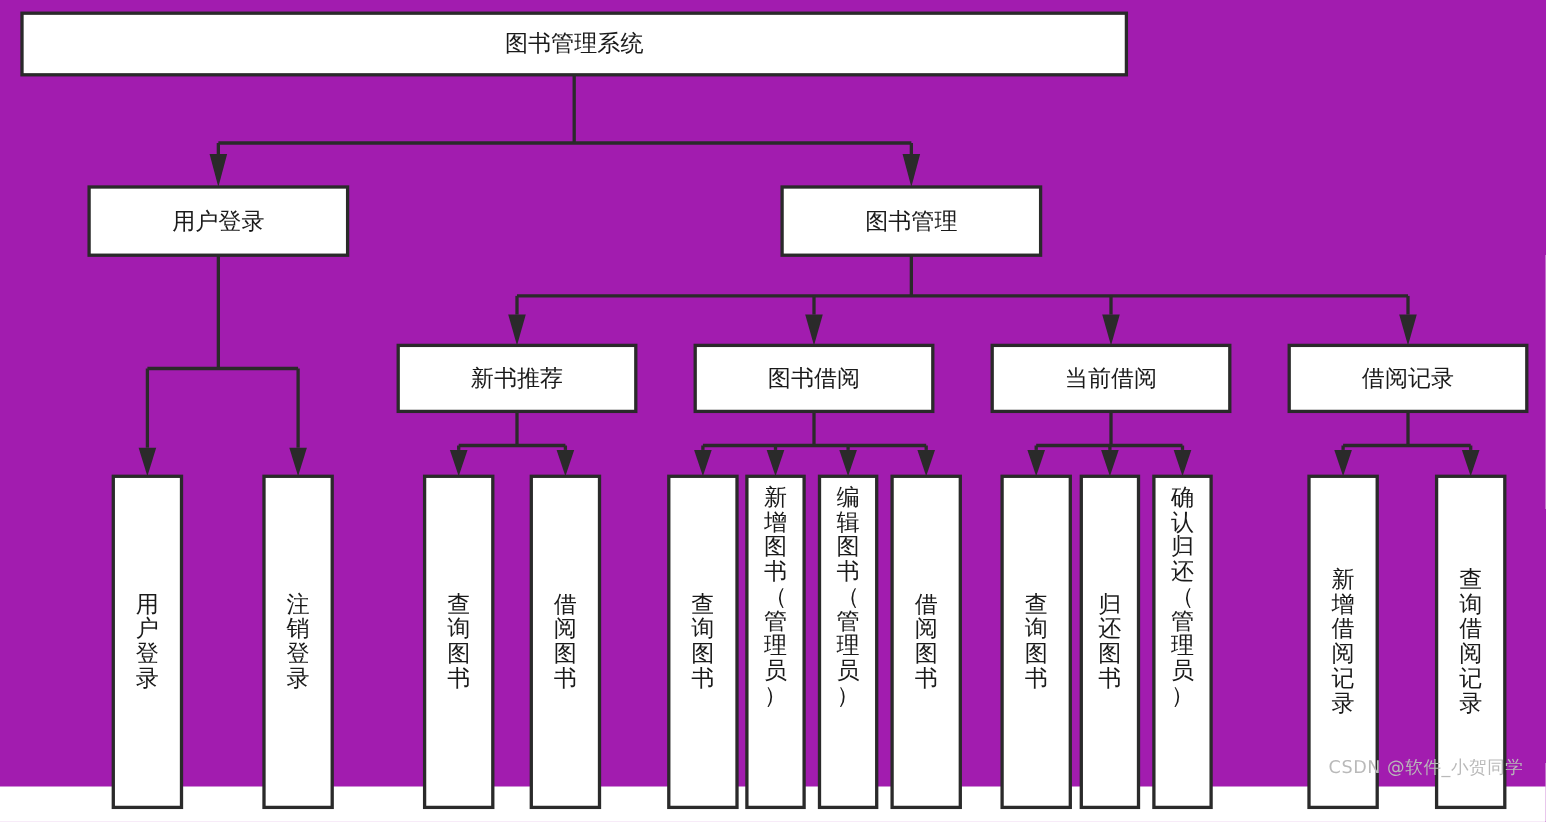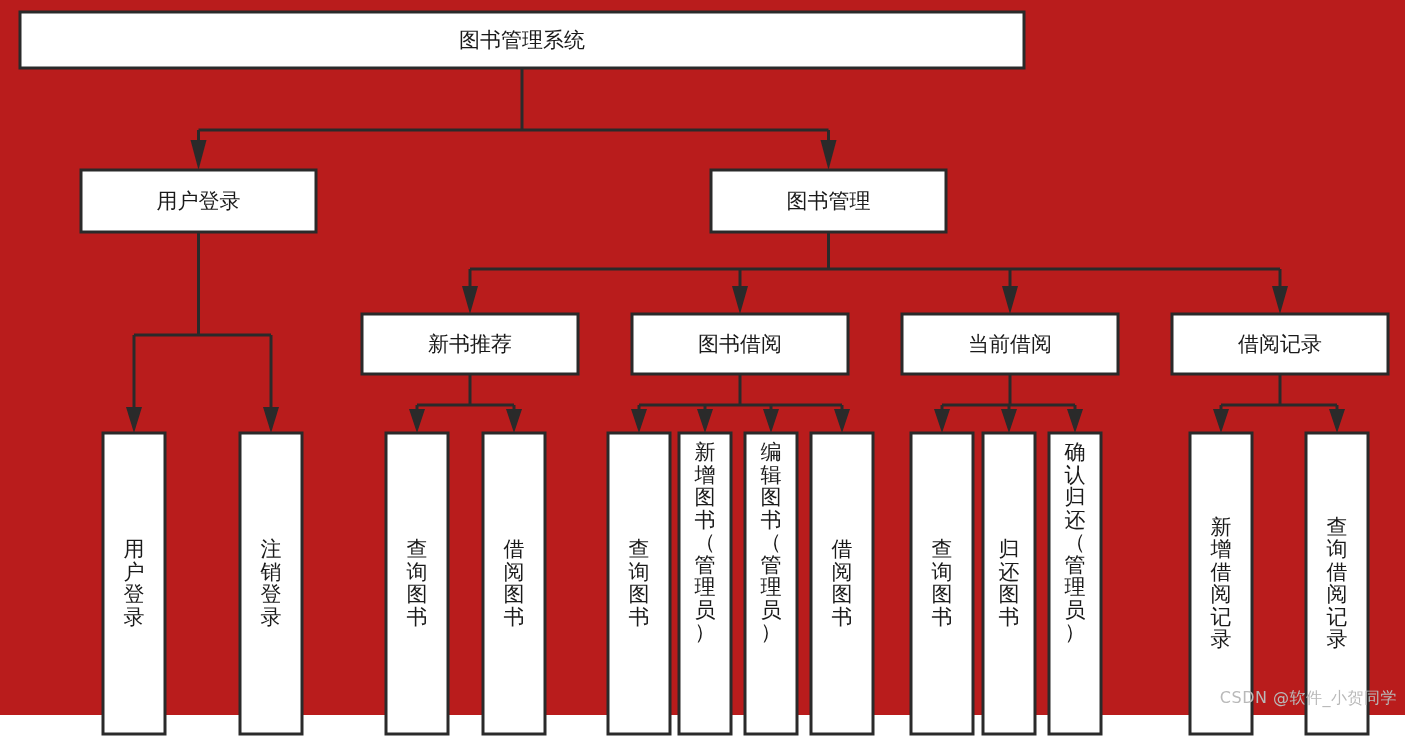--- a/index.html
+++ b/index.html
@@ -10,21 +10,21 @@
   body {
     width: 1405px;
     height: 747px;
     font-family: "DejaVu Sans", "Liberation Sans", sans-serif;
     overflow: hidden;
   }
   #diagram-root {
     position: relative;
     width: 1405px;
     height: 715px;
-    background: #b91c1c;
+    background: #a21caf;
   }
   svg#flow-svg {
     position: absolute;
     left: 0;
     top: 0;
     width: 1405px;
     height: 747px;
   }
   .node-box {
     fill: #ffffff;
@@ -48,21 +48,21 @@
     stroke: #2a2a2a;
     stroke-width: 3;
     fill: none;
     stroke-linecap: butt;
   }
   .arrow-head {
     fill: #2a2a2a;
   }
   .watermark {
     position: absolute;
-    right: 8px;
+    right: 20px;
     bottom: 6px;
     font-family: "DejaVu Sans", "Liberation Sans", sans-serif;
     font-size: 16px;
     color: #b9b9b9;
     letter-spacing: 0.5px;
     white-space: nowrap;
     user-select: none;
   }
 </style>
 </head>

